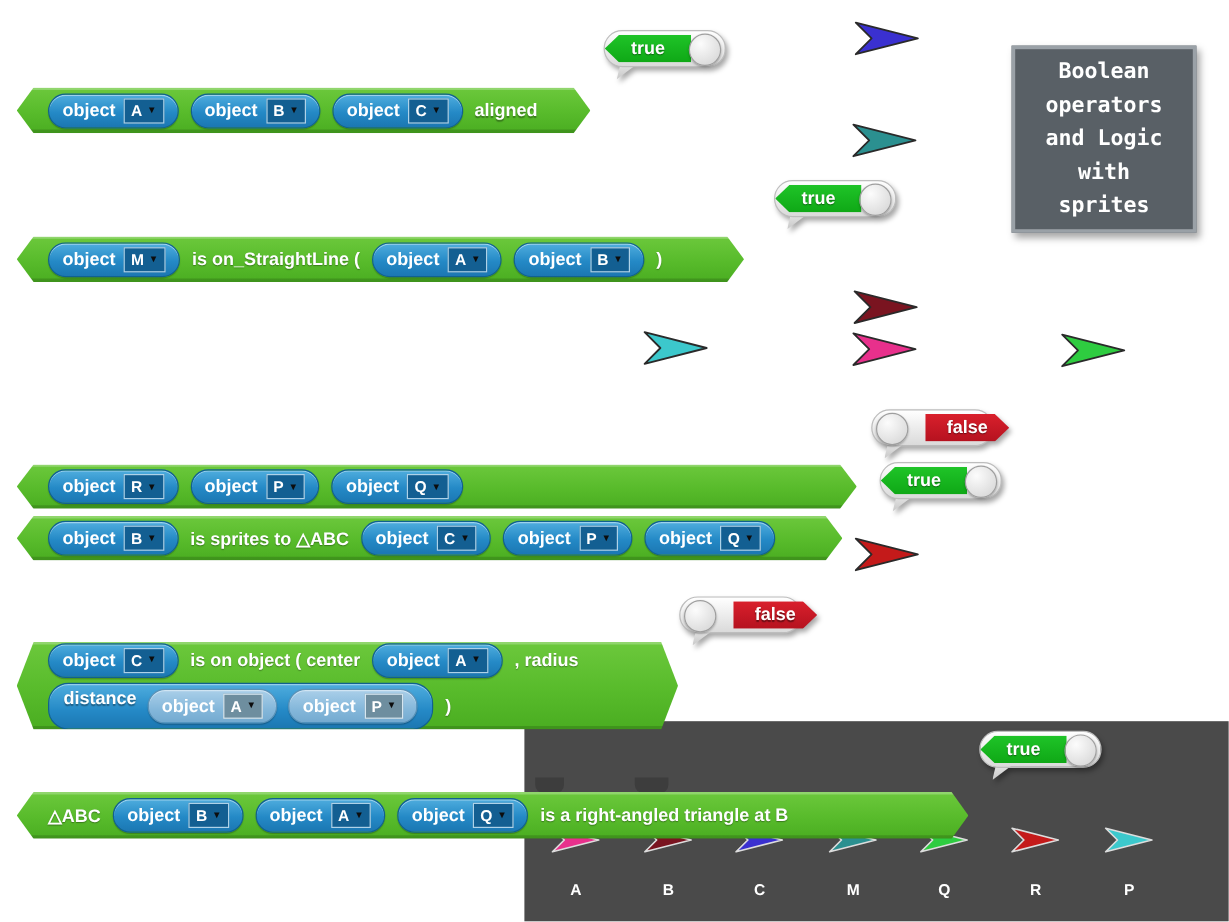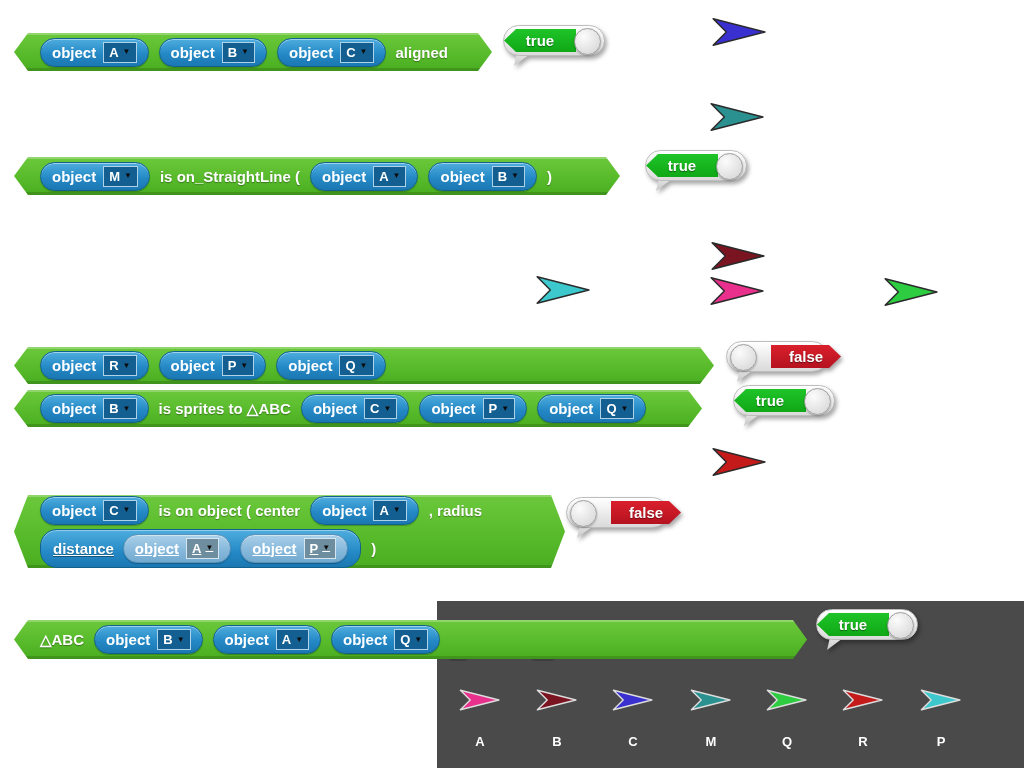--- a/index.html
+++ b/index.html
@@ -11,20 +11,21 @@
     position:absolute;
     background:linear-gradient(180deg,#6cc83c 0%,#58bb2b 55%,#4aad21 100%);
     clip-path:polygon(0 50%,14px 0,calc(100% - 14px) 0,100% 50%,calc(100% - 14px) 100%,14px 100%);
     display:flex;align-items:center;gap:10px;
     padding:0 20px 0 26px;
     color:#fff;font-weight:bold;font-size:15px;
     box-shadow:inset 0 2px 0 rgba(255,255,255,.25), inset 0 -3px 0 rgba(0,0,0,.15);
     filter:drop-shadow(0 2px 1px rgba(0,0,0,.25));
     box-sizing:border-box;
     white-space:nowrap;
+    margin-top:40px;
   }
   .hexblock.two-line{flex-direction:column;align-items:flex-start;justify-content:center;gap:4px;}
   .hexrow{display:flex;align-items:center;gap:10px;}
   .blabel{color:#fff;font-weight:bold;text-shadow:0 1px 1px rgba(0,0,0,.35);}
 
   
   .rep{
     display:inline-flex;align-items:center;gap:7px;
     background:linear-gradient(180deg,#4fadde 0%,#2489c6 55%,#1b77b2 100%);
     border:1px solid #11618f;border-radius:15px;
@@ -34,25 +35,24 @@
   }
   .dd{
     display:inline-flex;align-items:center;gap:4px;
     background:#135f92;border:1px solid #aed2e8;
     padding:0 5px;height:19px;font-size:13px;color:#fff;cursor:pointer;
   }
   .tri{font-size:8px;color:#0c0c0c;line-height:1;}
   .rep.light{background:linear-gradient(180deg,#aacfe9 0%,#84b7da 60%,#74aad0 100%);border-color:#5b92b7;}
   .rep.light .dd{background:#6e8e9f;border-color:#d6e6f0;}
   .distblock{
-    display:inline-flex;align-items:center;gap:9px;
+    display:inline-flex;gap:9px;
     background:linear-gradient(180deg,#4fadde 0%,#2489c6 60%,#1b77b2 100%);
     border:1px solid #11618f;border-radius:17px;padding:4px 12px 4px 12px;
     box-shadow:inset 0 1px 0 rgba(255,255,255,.4);
-    text-decoration:underline;
   }
 
   
   .bubble{position:absolute;width:102px;height:46px;filter:drop-shadow(2px 3px 2px rgba(0,0,0,.35));z-index:6;}
   .pill{position:relative;width:102px;height:31px;background:linear-gradient(180deg,#ffffff,#dadada);border:1px solid #bdbdbd;border-radius:16px;box-sizing:border-box;}
   .tail{position:absolute;left:11px;top:24px;width:20px;height:17px;background:linear-gradient(180deg,#efefef,#c8c8c8);clip-path:polygon(0 100%,20% 0,100% 12%);}
   .flag{position:absolute;top:3px;height:23px;display:flex;align-items:center;justify-content:center;color:#fff;font-size:15px;font-weight:bold;text-shadow:0 1px 1px rgba(0,0,0,.45);}
   .flag.t{left:0;width:72px;background:linear-gradient(180deg,#1fc428,#0fa816);clip-path:polygon(0 50%,12px 0,100% 0,100% 100%,12px 100%);}
   .flag.f{left:44px;width:70px;background:linear-gradient(180deg,#d9202c,#b5121f);clip-path:polygon(0 0,calc(100% - 12px) 0,100% 50%,calc(100% - 12px) 100%,0 100%);text-align:right;}
   .knob{position:absolute;top:2px;width:25px;height:25px;border-radius:50%;background:radial-gradient(circle at 35% 30%,#fcfcfc,#d2d2d2);border:1px solid #9e9e9e;box-shadow:0 1px 2px rgba(0,0,0,.3);cursor:pointer;}
@@ -85,20 +85,27 @@
 </head>
 <body>
 
 <div class="canvas">
 
   <div class="panel">
     <div class="panel-stub" style="left:9px;top:47px;width:24px;height:13px;"></div>
     <div class="panel-stub" style="left:92px;top:47px;width:28px;height:13px;"></div>
   </div>
 
+  <div class="notebox">
+    <div>Boolean</div>
+    <div>operators</div>
+    <div>and Logic</div>
+    <div>with</div>
+    <div>sprites</div>
+  </div>
 
   <div class="hexblock" style="left:14px;top:33px;width:478px;height:38px;">
     <span class="rep">
       <span>object</span>
       <span class="dd">
         <span>A</span>
         <span class="tri">▼</span>
       </span>
     </span>
     <span class="rep">
@@ -297,20 +304,21 @@
         <span class="tri">▼</span>
       </span>
     </span>
     <span class="rep">
       <span>object</span>
       <span class="dd">
         <span>Q</span>
         <span class="tri">▼</span>
       </span>
     </span>
+    <span class="blabel">is a right-angled triangle at B</span>
   </div>
 
   <div class="bubble" style="left:816px;top:609px;">
     <div class="tail"></div>
     <div class="pill">
       <div class="flag t">true</div>
       <div class="knob right"></div>
     </div>
   </div>
 

